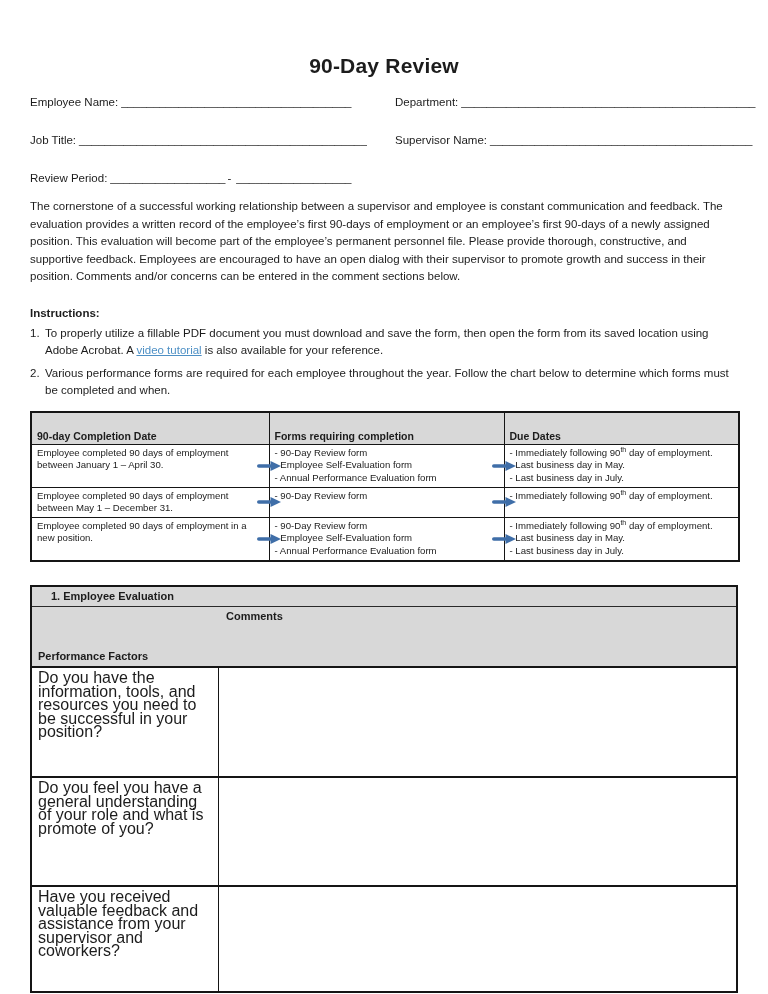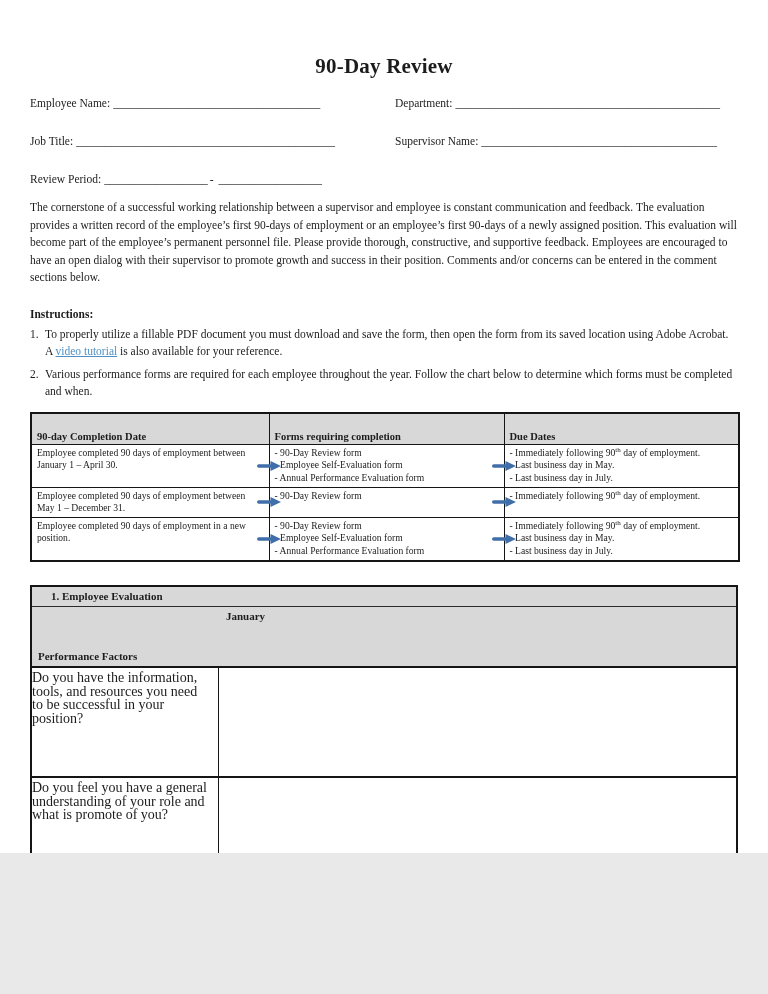--- a/index.html
+++ b/index.html
@@ -1,19 +1,19 @@
 <!DOCTYPE html>
 <html><head>
 <meta charset="utf-8">
 <style>
   * { box-sizing: border-box; }
   html, body { margin: 0; padding: 0; background: #e9e9e9; }
   .page {
-    width: 768px; height: 853px; margin: 0 auto; background: #ffffff;
-    padding: 0 30px; font-family: Liberation Serif, serif;
+    width: 768px; height: 994px; margin: 0 auto; background: #ffffff;
+    padding: 0 30px; font-family: Liberation Sans, sans-serif;
     color: #1c1c1c; overflow: hidden; position: relative;
   }
   .title { margin: 0; padding-top: 54px; font-size: 21px; font-weight: bold; text-align: center; letter-spacing: .2px; }
 
   
   .fields { margin-top: 18px; }
   .field-row { display: flex; margin-bottom: 26px; column-gap: 8px; }
   .field-row:last-child { margin-bottom: 0; }
   .field { display: flex; align-items: baseline; white-space: nowrap; }
   .field-left { width: 357px; flex: none; }
@@ -42,21 +42,21 @@
   .flow-arrow svg { display: block; }
 
   
   .eval { margin-top: 23px; width: 708px; border: 2.5px solid #151515; }
   .eval-title { background: #d8d8d8; font-size: 11px; font-weight: bold; padding: 3px 19px; height: 20px; border-bottom: 1px solid #2a2a2a; }
   .eval-head { display: flex; background: #d8d8d8; font-size: 11px; font-weight: bold; border-bottom: 2px solid #151515; }
   .eval-head-f { width: 187px; flex: none; padding: 3px 7px 4px 6px; margin-top: 40px; }
   .eval-head-c { padding: 3px 7px 4px 7px; }
   .eval-row { display: flex; border-bottom: 2px solid #151515; }
   .eval-row:last-child { border-bottom: none; }
-  .eval-q { width: 187px; flex: none; border-right: 1.5px solid #151515; padding: 3px 8px 3px 0; font-size: 14px; line-height: 13.5px; }
+  .eval-q { width: 187px; flex: none; border-right: 1.5px solid #151515; padding: 3px 8px 3px 6px; font-size: 16px; line-height: 13.5px; }
   .eval-c { flex: 1; }
   .h1r { height: 110px; } .h2r { height: 109px; } .h3r { height: 104px; }
 </style>
 </head>
 <body>
 
 <div class="page">
 
   <h1 class="title">90-Day Review</h1>
 
@@ -194,21 +194,21 @@
         <div class="cell-line">- Last business day in July.</div>
       </td>
     </tr>
   </tbody>
     </table>
 
   <div class="eval">
     <div class="eval-title">1. Employee Evaluation</div>
     <div class="eval-head">
       <div class="eval-head-f">Performance Factors</div>
-      <div class="eval-head-c">January</div>
+      <div class="eval-head-c">Comments</div>
     </div>
     <div class="eval-row h1r">
       <div class="eval-q">Do you have the information, tools, and resources you need to be successful in your position?</div>
       <div class="eval-c"></div>
     </div>
     <div class="eval-row h2r">
       <div class="eval-q">Do you feel you have a general understanding of your role and what is promote of you?</div>
       <div class="eval-c"></div>
     </div>
     <div class="eval-row h3r">

